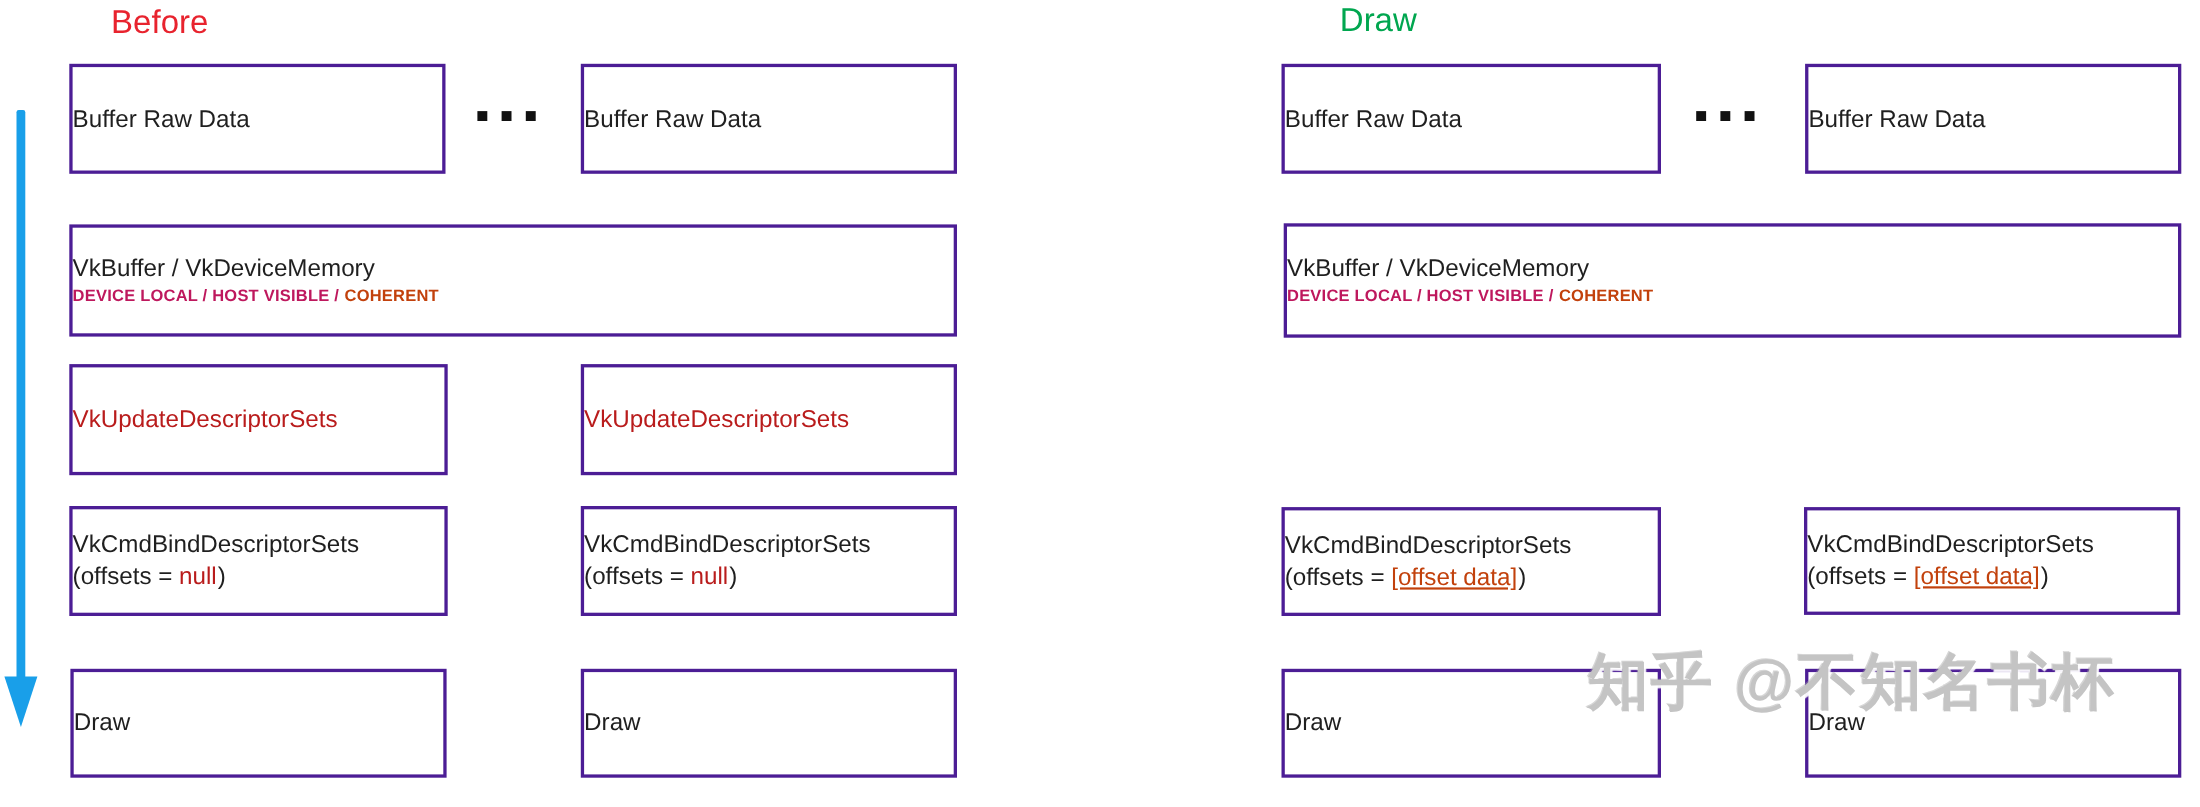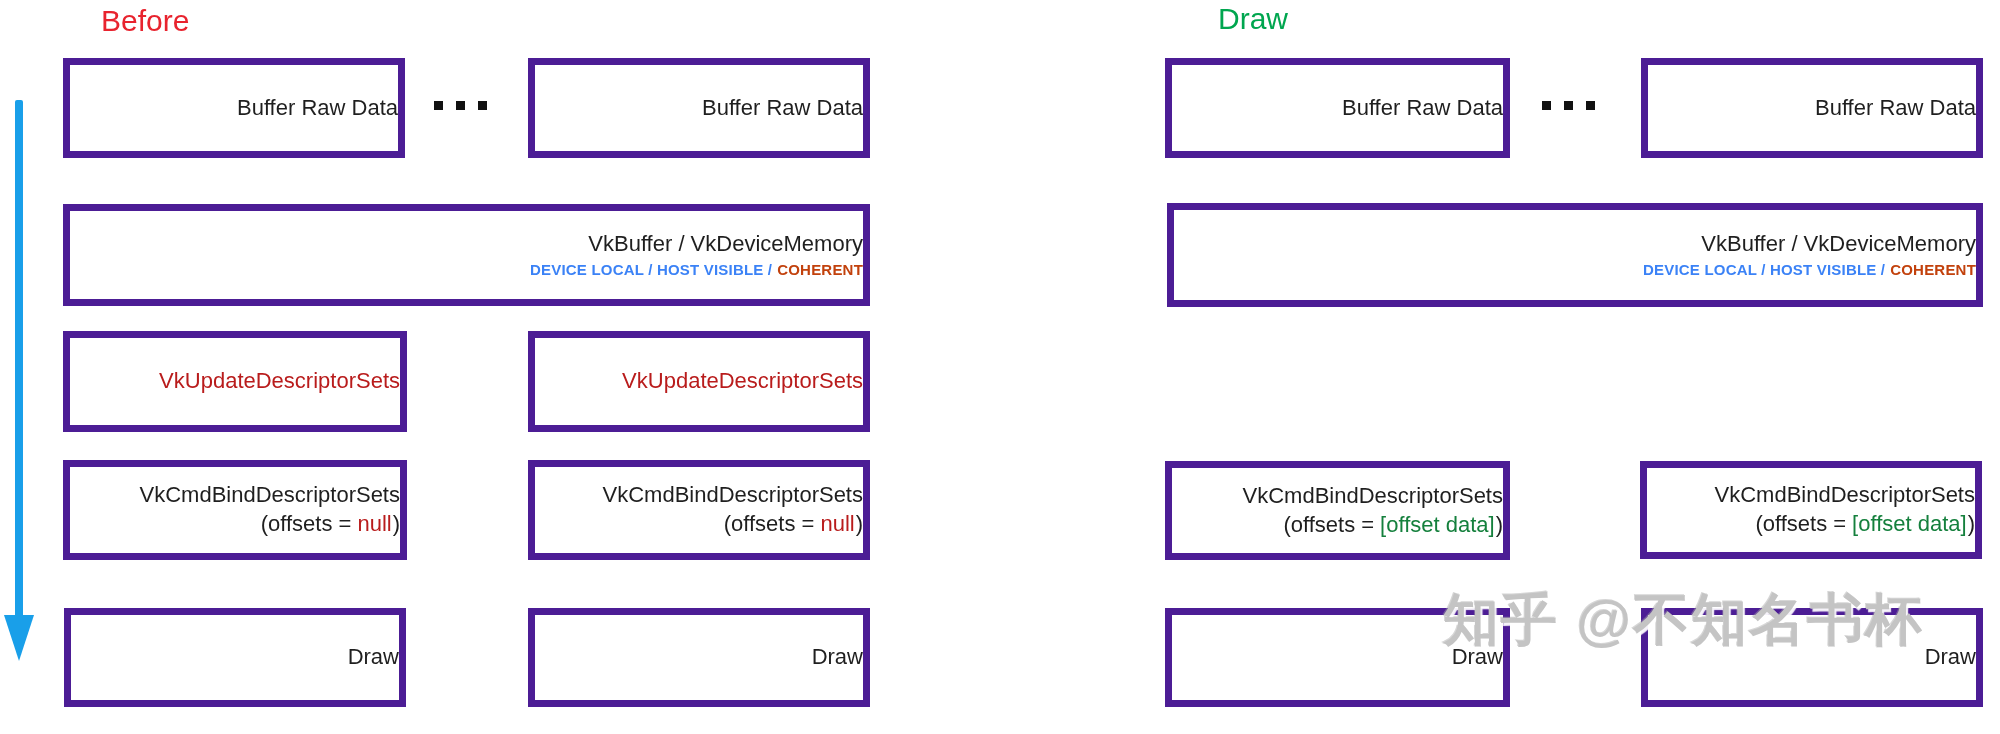--- a/index.html
+++ b/index.html
@@ -5,30 +5,30 @@
   html,body{margin:0;padding:0;background:#fff;}
   .stage{
     position:relative;width:2000px;height:734px;background:#ffffff;overflow:hidden;
     font-family:"Liberation Sans","DejaVu Sans",sans-serif;color:#1f1f1f;
   }
   .panel-title{position:absolute;font-size:30px;line-height:1;font-weight:400;}
   .title-before{left:101px;top:6px;color:#e8232e;}
   .title-after{left:1218px;top:4px;color:#00a64f;}
 
   .box{
-    position:absolute;box-sizing:border-box;border:7px solid #4c1d95;background:#fff;
-    display:flex;flex-direction:column;align-items:flex-end;justify-content:center;
+    position:absolute;box-sizing:border-box;border:3px solid #4c1d95;background:#fff;
+    display:flex;flex-direction:column;align-items:flex-start;justify-content:center;
     text-align:center;font-size:22px;line-height:1.3;z-index:1;
   }
   .red-text{color:#b91c1c;}
   .sub-line{font-size:15px;font-weight:700;letter-spacing:.2px;margin-top:1px;}
-  .flags-green{color:#3b82f6;}
+  .flags-green{color:#be185d;}
   .flags-blue{color:#c2410c;margin-left:5px;}
   .bind-val-red{color:#b91c1c;margin:10px 0 0 6px;}
-  .bind-val-green{color:#15803d;margin:0 0 0 6px;}
+  .bind-val-green{color:#c2410c;margin:0 0 0 6px;text-decoration:underline;}
   .bind-suffix{margin-left:1px;}
 
   .dots{position:absolute;display:flex;gap:13px;z-index:1;}
   .dot{width:9px;height:9px;background:#111;}
 
   .arrow{position:absolute;left:4px;top:100px;width:31px;height:561px;z-index:1;}
   .arrow-line{position:absolute;left:11px;top:0;width:8px;height:517px;background:#199fe9;border-radius:2px;}
   .arrow-head{
     position:absolute;left:0;top:515px;width:0;height:0;
     border-left:15.5px solid transparent;border-right:15.5px solid transparent;

